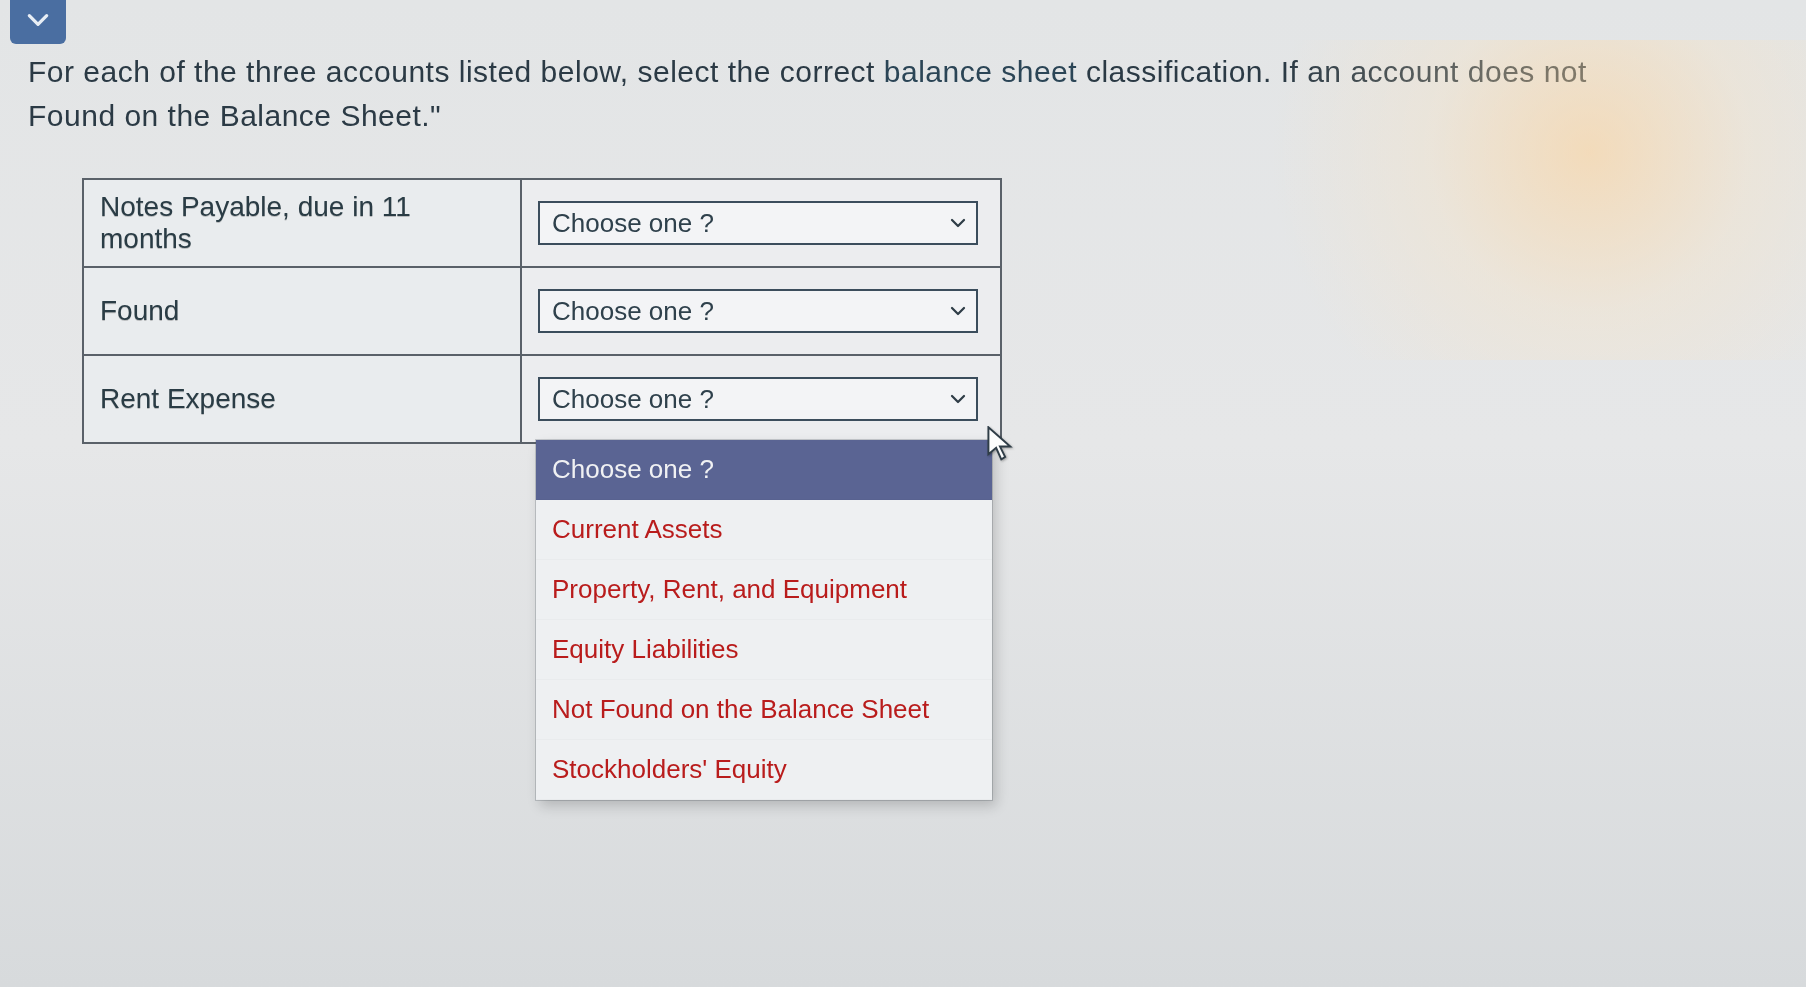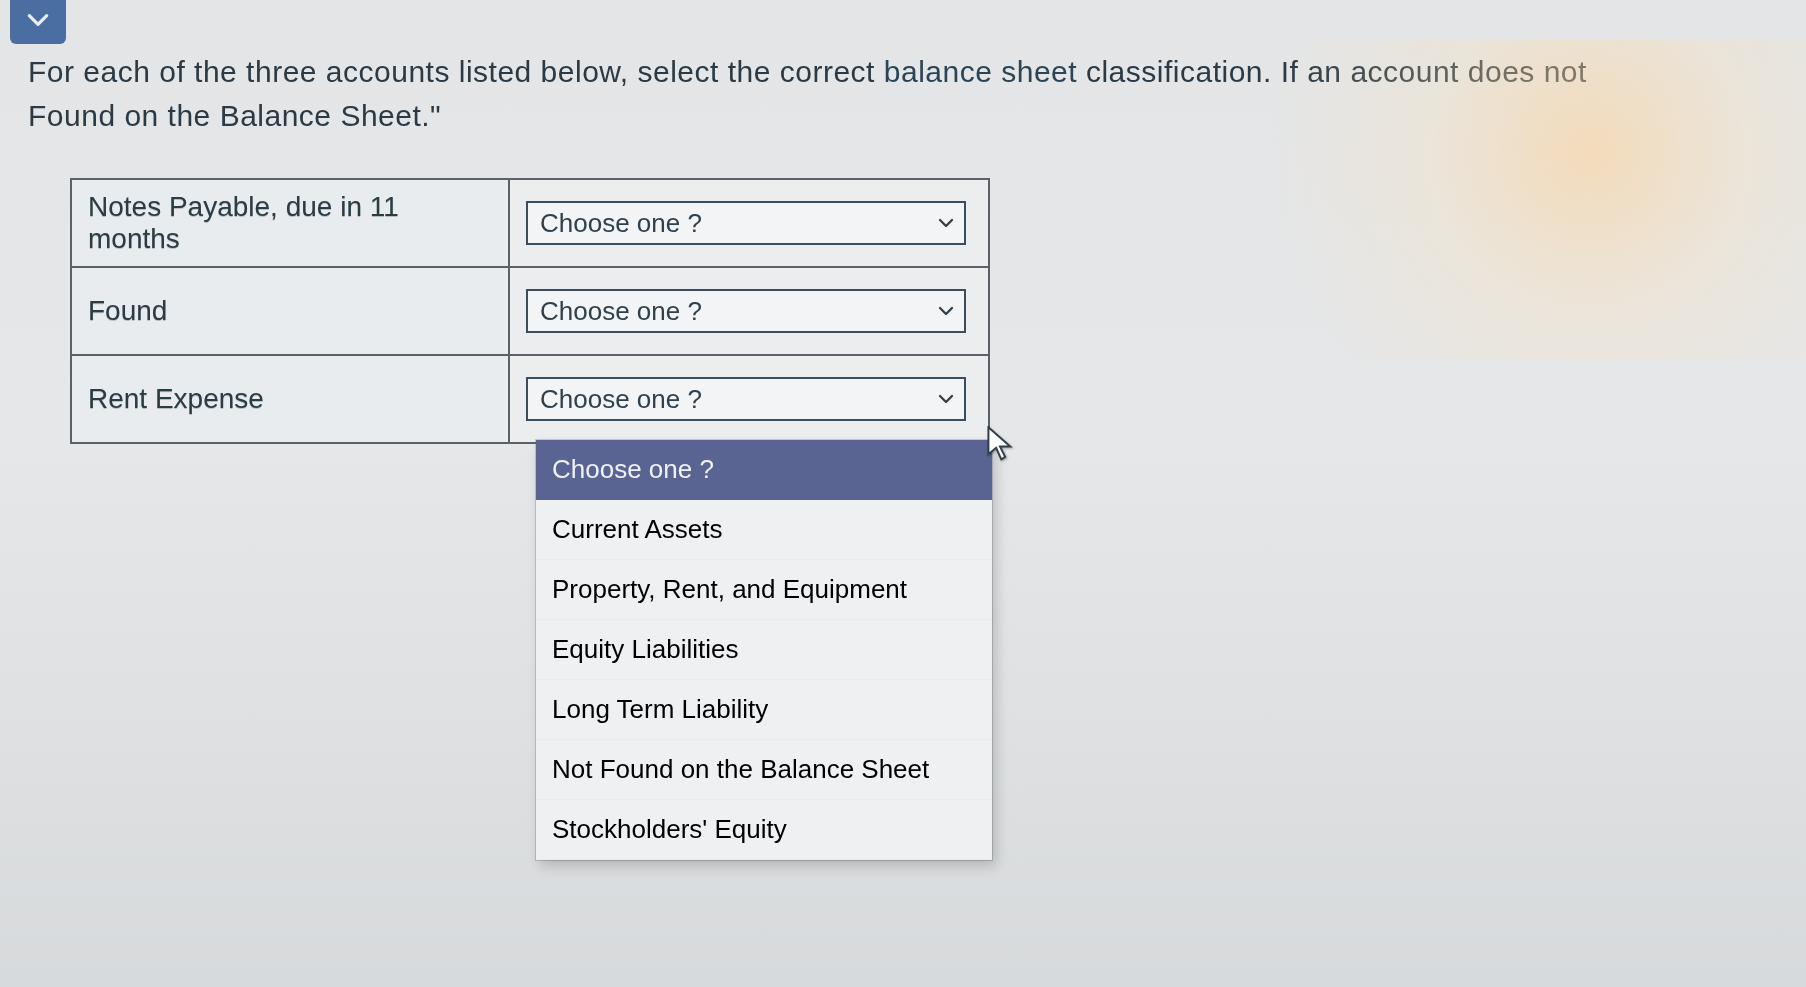--- a/index.html
+++ b/index.html
@@ -30,21 +30,21 @@
     font-size: 30px;
     color:#2b3a45;
     letter-spacing: 0.5px;
     line-height: 1.45;
   }
   .question-text .link {
     color:#2b4556;
   }
   .answer-table {
     position:absolute;
-    left: 70px; top: 178px;
+    left: 82px; top: 178px;
     width: 920px;
     border: 2px solid #5a6169;
     border-collapse: collapse;
     background: #eef0f1;
   }
   .answer-table td {
     border: 2px solid #5a6169;
     height: 88px;
     vertical-align: middle;
     padding: 0 16px;
@@ -87,21 +87,21 @@
     position:absolute;
     left: 536px;
     top: 440px;
     width: 456px;
     background:#eef0f2;
     box-shadow: 4px 6px 12px rgba(0,0,0,0.18), 0 0 0 1px rgba(80,90,100,0.25);
   }
   .dropdown-panel .opt {
     padding: 14px 16px;
     font-size: 26px;
-    color:#000000;
+    color:#b91c1c;
     cursor:pointer;
     border-bottom: 1px solid rgba(0,0,0,0.02);
   }
   .dropdown-panel .opt.selected {
     background:#5a6493;
     color:#f0f1f3;
   }
   .cursor-arrow {
     position:absolute;
     left: 986px; top: 426px;
@@ -175,21 +175,20 @@
     </td>
   </tr>
 </tbody>
   </table>
 
 <div class="dropdown-panel" id="dropdown-panel">
     <div class="opt selected">Choose one ?</div>
     <div class="opt">Current Assets</div>
     <div class="opt">Property, Rent, and Equipment</div>
     <div class="opt">Equity Liabilities</div>
-    <div class="opt">Long Term Liability</div>
     <div class="opt">Not Found on the Balance Sheet</div>
     <div class="opt">Stockholders' Equity</div>
   </div>
 
 <div class="cursor-arrow">
   <svg viewBox="0 0 20 28">
       <path d="M1 1 L1 22 L7 17 L11 26 L14 24 L10 16 L18 16 Z" fill="#fcfdfd" stroke="#2f3d47" stroke-width="1.5"></path>
     </svg>
 </div>
 

